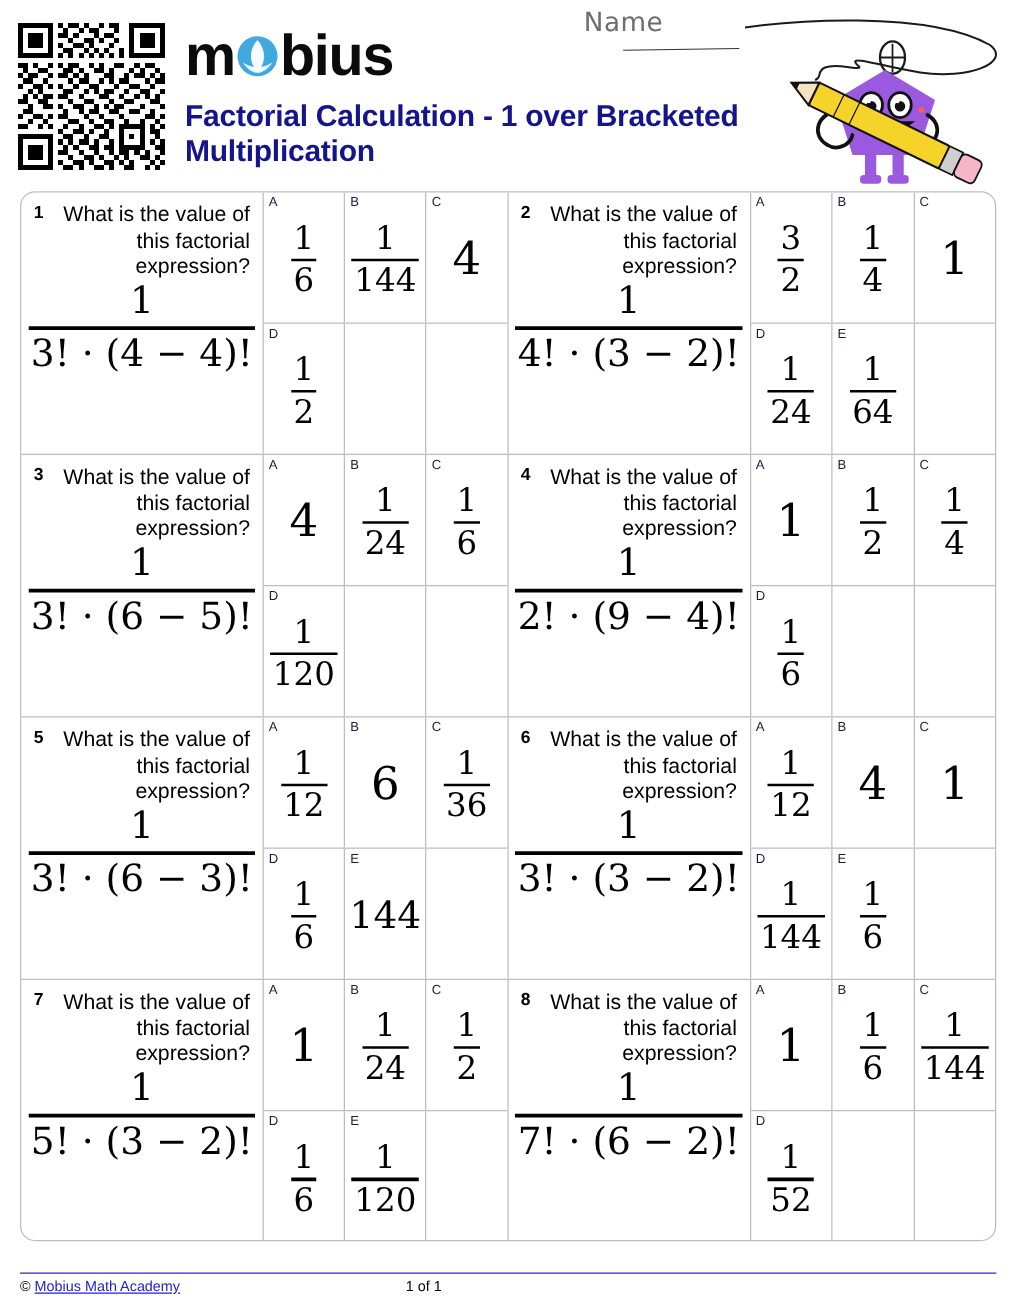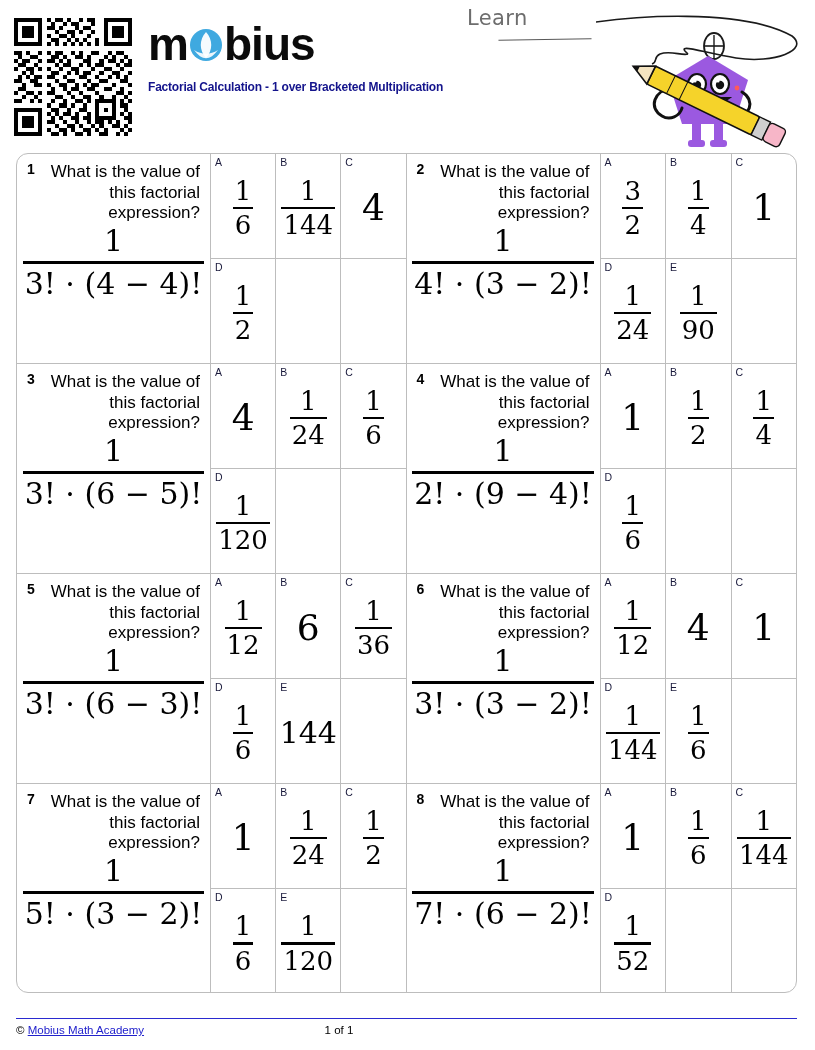--- a/index.html
+++ b/index.html
@@ -15,21 +15,21 @@
   
   .header { position: relative; height: 150px; }
   .qr { position: absolute; left: 14px; top: 18px; width: 118px; height: 118px; }
   .qr svg { display:block; width:100%; height:100%; }
 
   .brand { position: absolute; left: 148px; top: 18px; width: 470px; }
   .logo { height: 56px; display:flex; align-items:center; }
   .logo svg { display:block; }
   .wtitle {
     margin-top: 6px;
-    font-size: 12px;
+    font-size: 24px;
     font-weight: bold;
     color: #14148c;
     line-height: 1.18;
     letter-spacing: -0.2px;
     font-family: "Liberation Sans", sans-serif;
   }
 
   .namebox { position: absolute; left: 420px; top: 4px; width: 250px; height: 46px; }
   .namelabel {
     position:absolute; left: 47px; top: 2px;
@@ -386,21 +386,21 @@
           </g>
           <circle cx="58" cy="25" r="16" fill="#3fa9e0"></circle>
           <path d="M58 12 C65 20 65 30 58 38 C51 30 51 20 58 12 Z" fill="#ffffff" opacity="0.95"></path>
           <path d="M46 30 C54 35 62 35 70 30 C62 41 54 41 46 30 Z" fill="#ffffff" opacity="0.9"></path>
         </svg>
       </div>
       <div class="wtitle">Factorial Calculation - 1 over Bracketed Multiplication</div>
     </div>
 
     <div class="namebox">
-      <div class="namelabel">Learn</div>
+      <div class="namelabel">Name</div>
       <svg class="nameline" width="250" height="8" viewBox="0 0 250 8" aria-hidden="true">
         <path d="M2 6 L248 2" stroke="#333" stroke-width="2.2" fill="none" stroke-linecap="round"></path>
       </svg>
     </div>
 
     <div class="mascot">
       <svg width="212" height="146" viewBox="0 0 212 146" aria-hidden="true">
 
         <path d="M-40 25 C40 8 150 6 196 32 C214 46 178 60 140 54 C104 48 78 38 92 50" fill="none" stroke="#1a1a1a" stroke-width="1.6"></path>
         <path d="M92 50 C86 52 74 46 64 50 C57 53 62 58 56 60" fill="none" stroke="#1a1a1a" stroke-width="1.6"></path>
@@ -557,21 +557,21 @@
                     <span class="den">24</span>
                   </span>
                 </span>
               </div>
               <div class="optcell">
                 <span class="optletter">E</span>
                 <span class="optval">
                   <span class="frac ">
                     <span class="num">1</span>
                     <span class="bar"></span>
-                    <span class="den">90</span>
+                    <span class="den">64</span>
                   </span>
                 </span>
               </div>
               <div class="optcell">
                 <span class="optval"></span>
               </div>
             </div>
           </div>
         </div>
       </div>

